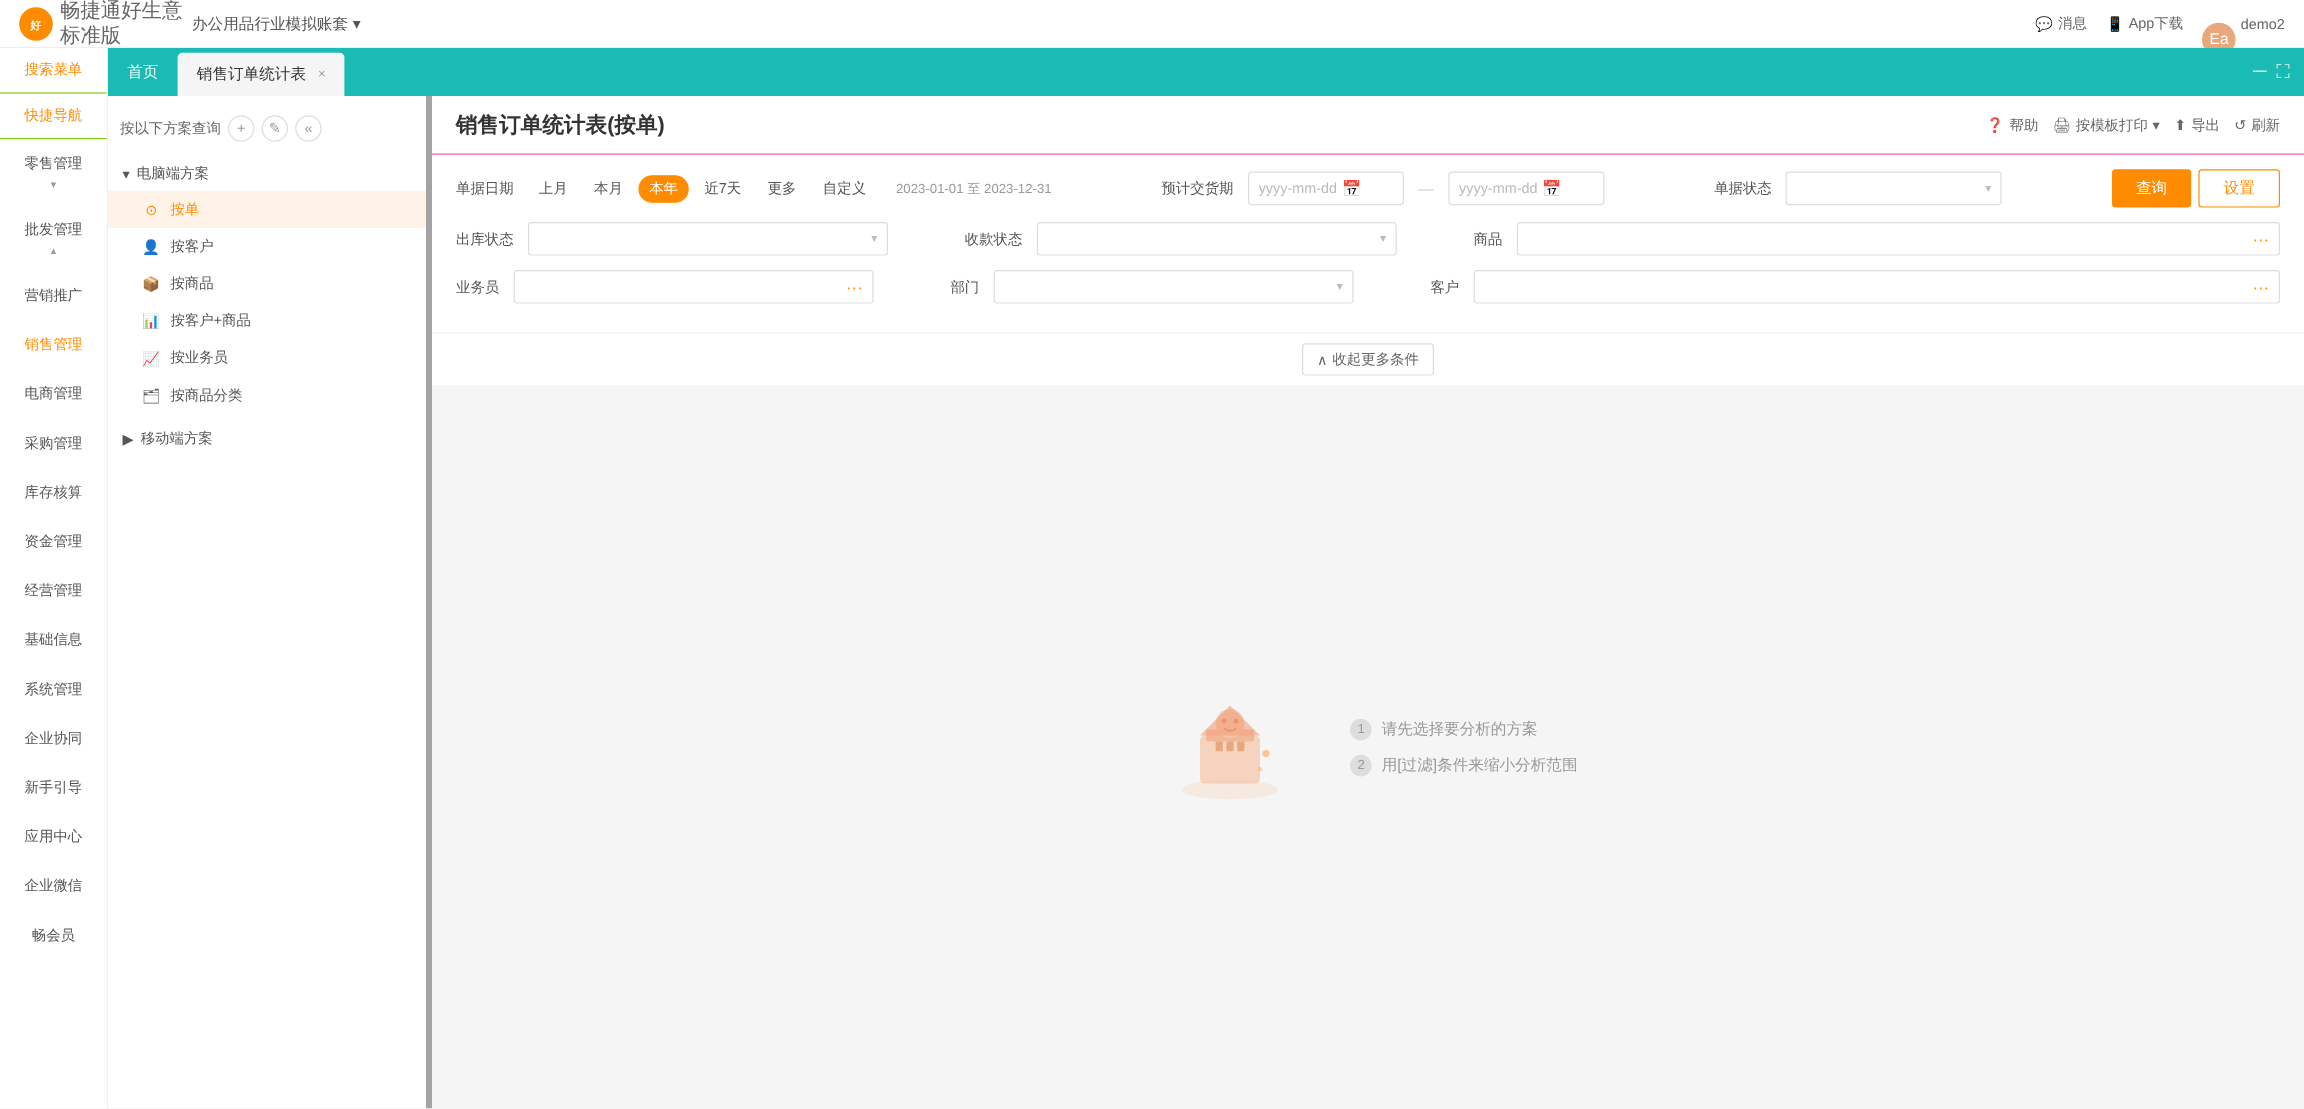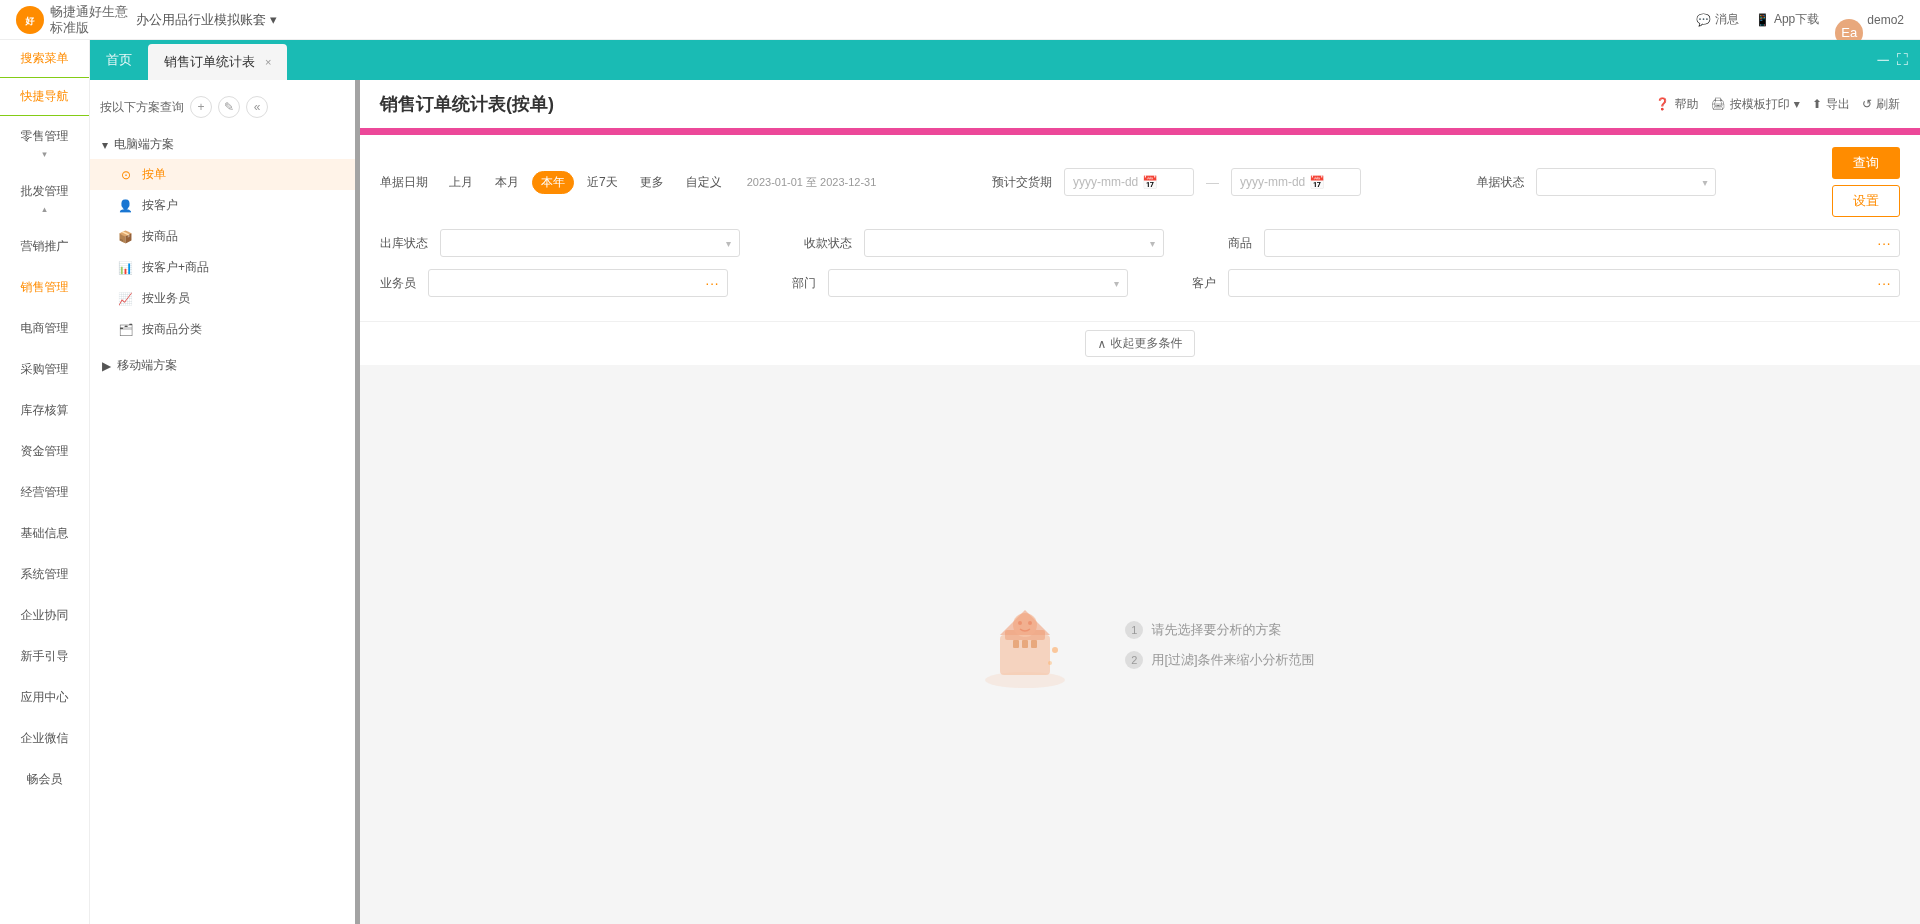--- a/index.html
+++ b/index.html
@@ -32,21 +32,21 @@
       background: #ff8c00;
       border-radius: 50%;
       display: flex;
       align-items: center;
       justify-content: center;
       color: white;
       font-size: 12px;
       font-weight: bold;
     }
     .logo-text {
-      font-size: 13px;
+      font-size: 17px;
       color: #666;
       line-height: 1.2;
       font-family: Liberation Serif, serif;
     }
     .top-bar-title {
       font-size: 13px;
       color: #555;
       display: flex;
       align-items: center;
       gap: 4px;
@@ -251,21 +251,21 @@
       flex: 1;
       display: flex;
       flex-direction: column;
       overflow: hidden;
     }
 
     
     .page-header {
       background: #fff;
       padding: 12px 20px 0;
-      border-bottom: 7px solid #ec4899;
+      border-bottom: 1px solid #ec4899;
       flex-shrink: 0;
     }
     .page-header-top {
       display: flex;
       align-items: center;
       justify-content: space-between;
       margin-bottom: 12px;
     }
     .page-title {
       font-size: 18px;
@@ -378,21 +378,21 @@
       padding: 0 20px;
       background: #fff;
       color: #ff8c00;
       border: 1px solid #ff8c00;
       border-radius: 3px;
       font-size: 13px;
       cursor: pointer;
     }
     .action-col {
       display: flex;
-      flex-direction: column;
+      flex-direction: row;
       gap: 6px;
       flex-shrink: 0;
     }
 
     
     .collapse-row {
       display: flex;
       justify-content: center;
       padding: 8px 0;
       background: #fff;

